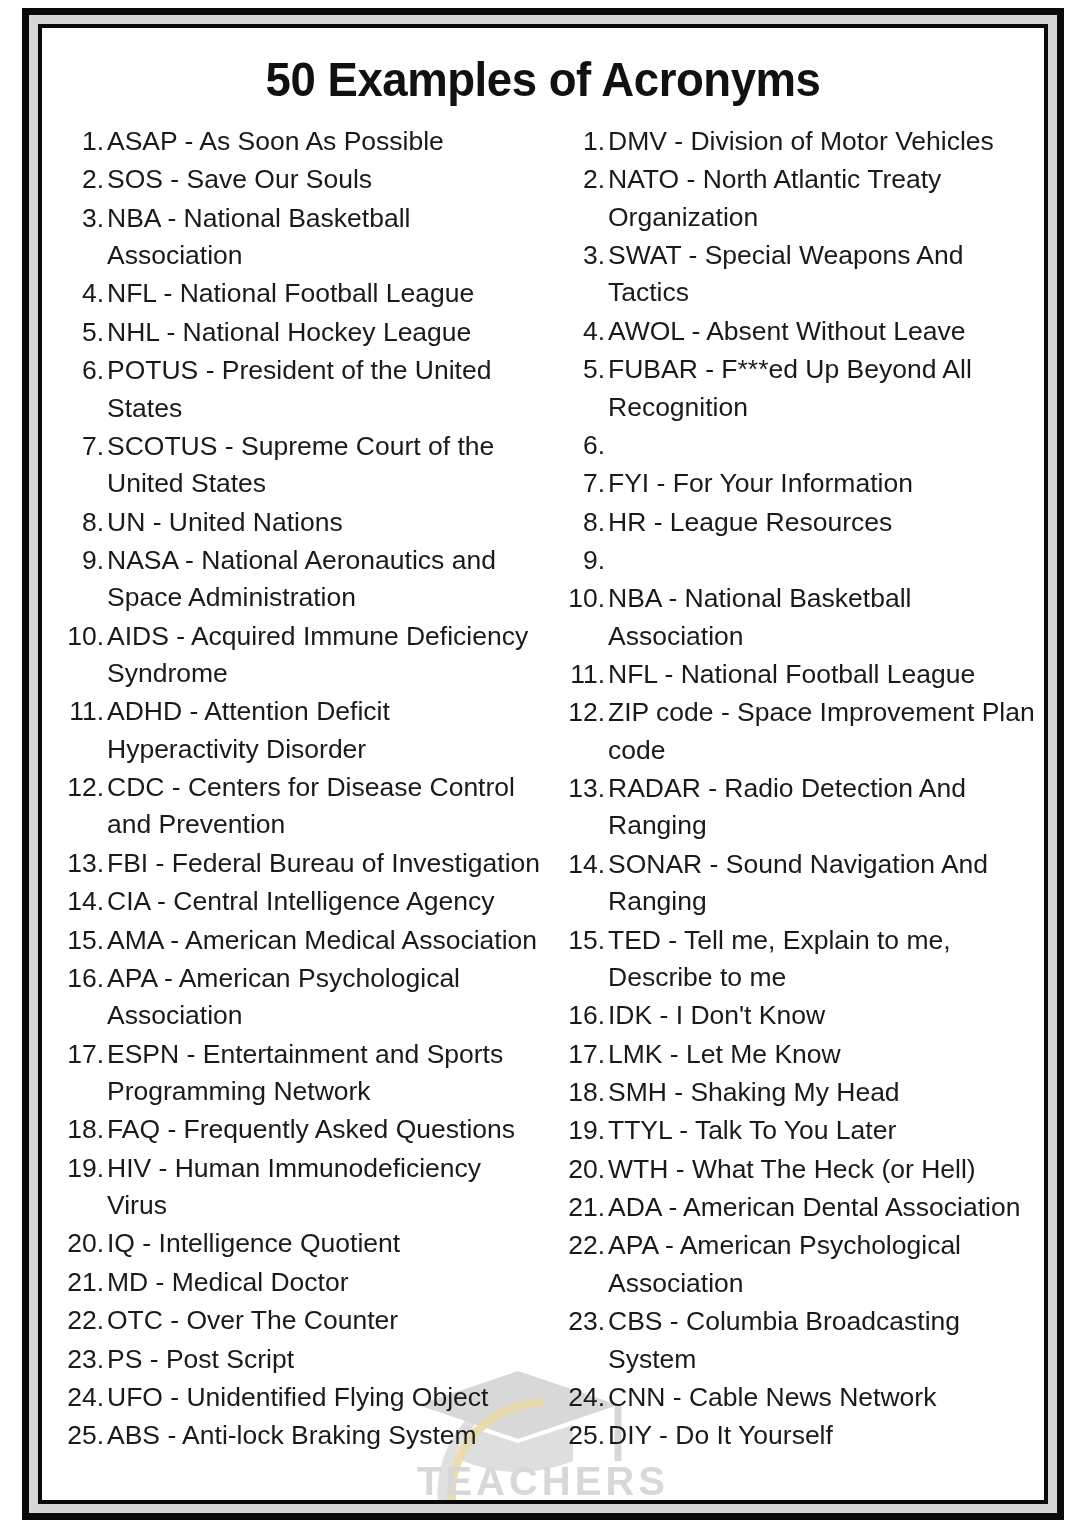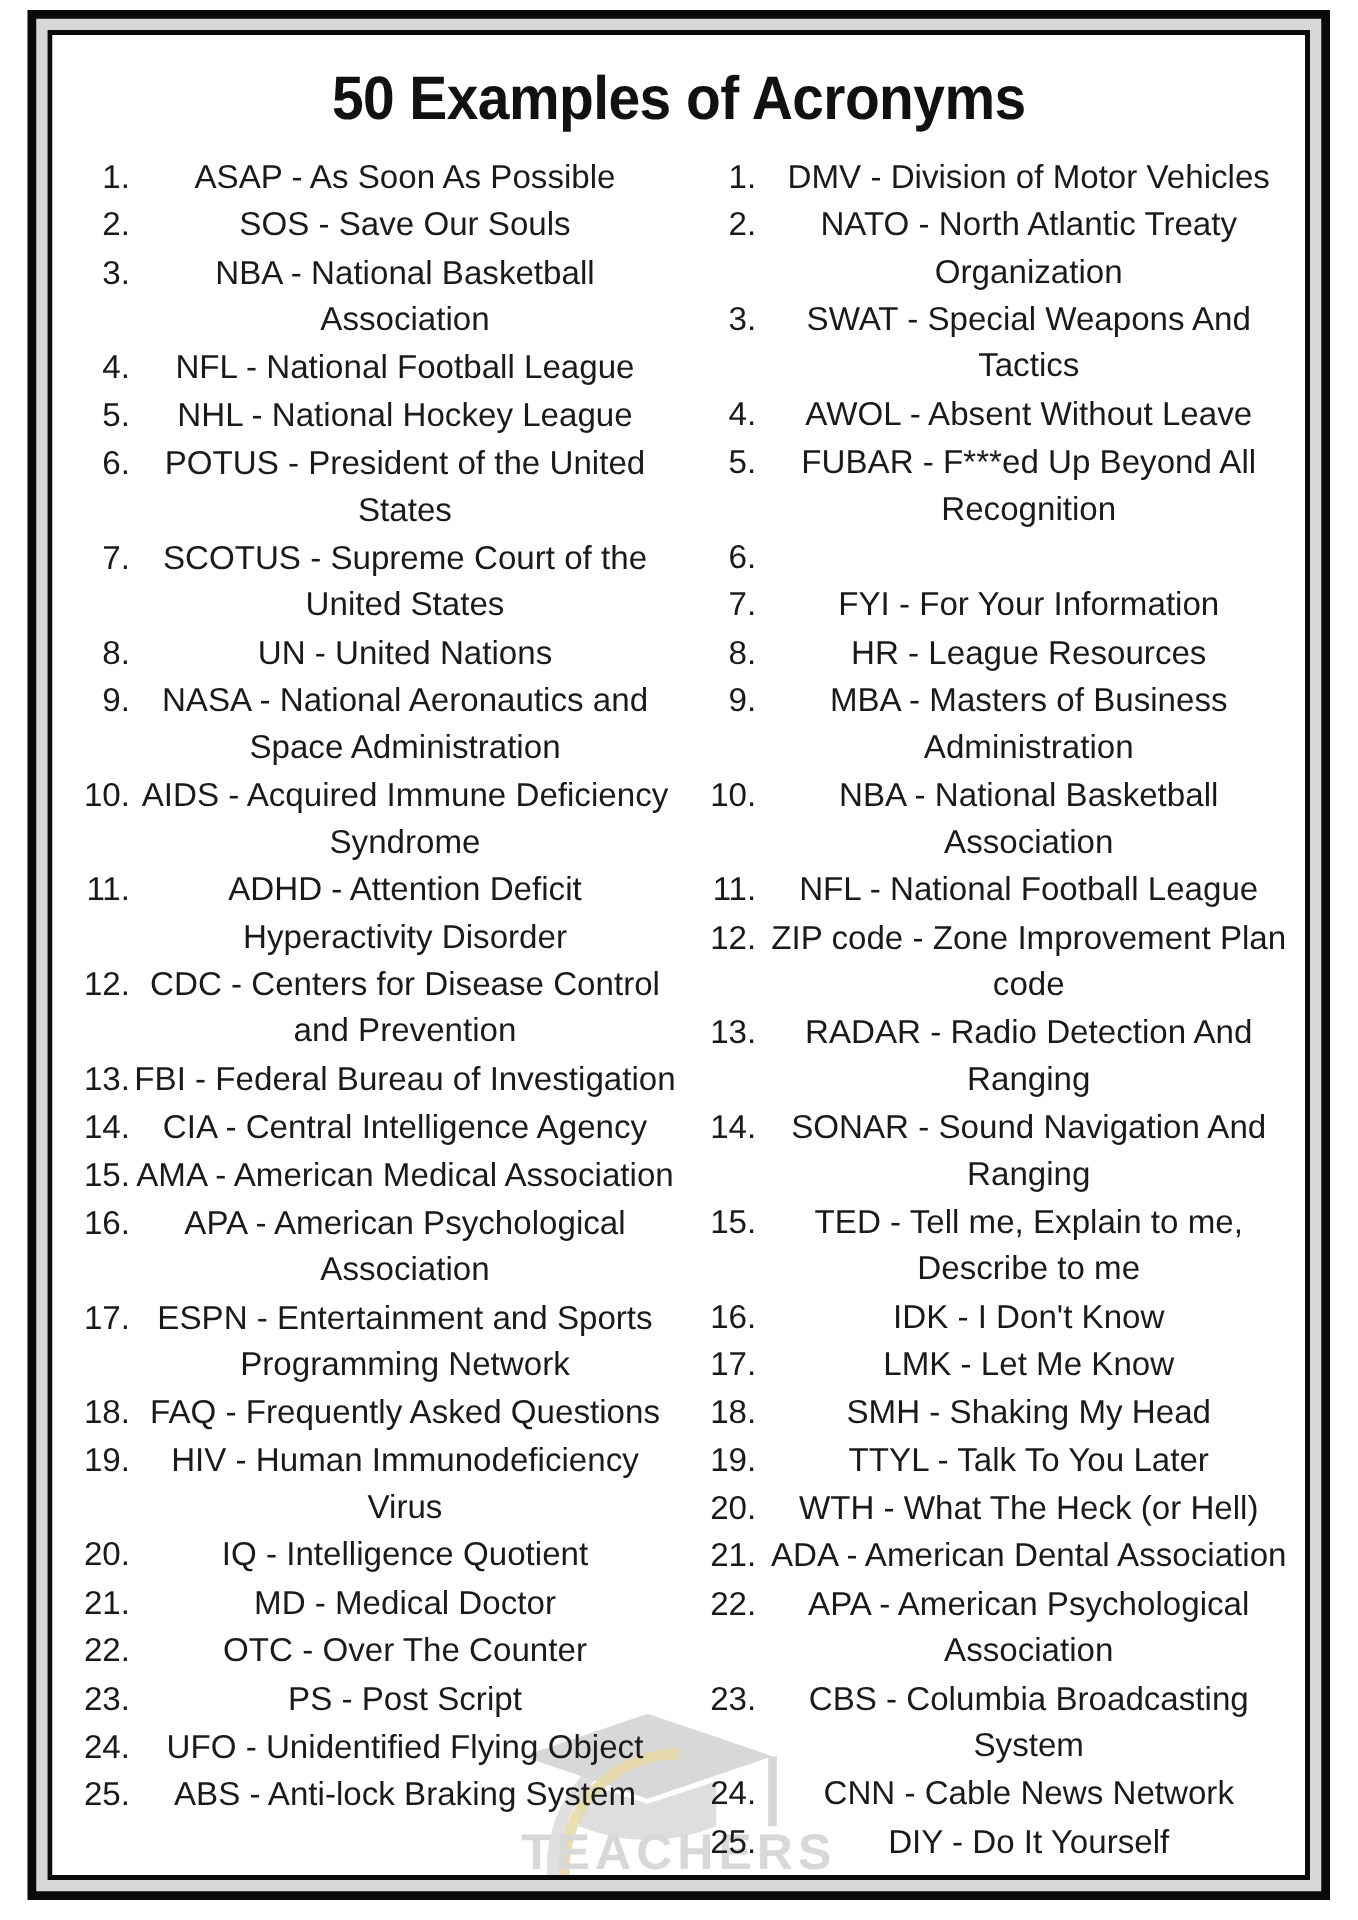--- a/index.html
+++ b/index.html
@@ -101,21 +101,20 @@
   .num {
     flex: 0 0 auto;
     width: 52px;
     text-align: right;
     padding-right: 3px;
     white-space: nowrap;
   }
   .txt {
     flex: 1 1 auto;
     min-width: 0;
-    text-align: center;
   }
 </style>
 </head>
 <body>
 
 <div class="page-outer">
   <div class="page-mid">
     <div class="page-inner">
 
       <div class="watermark">
@@ -267,33 +266,32 @@
               <li>
                 <span class="num">7.</span>
                 <span class="txt">FYI - For Your Information</span>
               </li>
               <li>
                 <span class="num">8.</span>
                 <span class="txt">HR - League Resources</span>
               </li>
               <li>
                 <span class="num">9.</span>
-                <span class="txt">MBA - Masters of Business Administration</span>
               </li>
               <li>
                 <span class="num">10.</span>
                 <span class="txt">NBA - National Basketball Association</span>
               </li>
               <li>
                 <span class="num">11.</span>
                 <span class="txt">NFL - National Football League</span>
               </li>
               <li>
                 <span class="num">12.</span>
-                <span class="txt">ZIP code - Zone Improvement Plan code</span>
+                <span class="txt">ZIP code - Space Improvement Plan code</span>
               </li>
               <li>
                 <span class="num">13.</span>
                 <span class="txt">RADAR - Radio Detection And Ranging</span>
               </li>
               <li>
                 <span class="num">14.</span>
                 <span class="txt">SONAR - Sound Navigation And Ranging</span>
               </li>
               <li>

